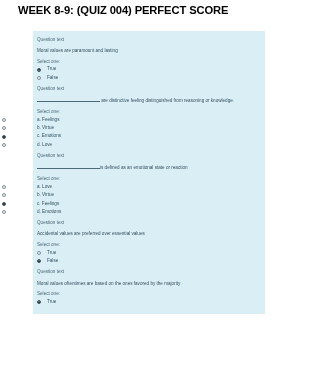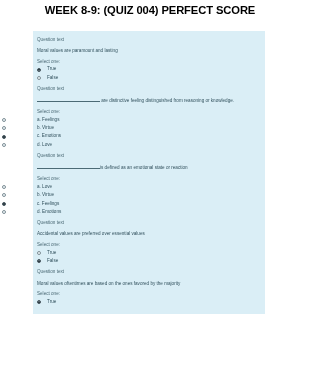--- a/index.html
+++ b/index.html
@@ -11,21 +11,20 @@
     width: 300px;
     height: 388px;
     font-family: "Liberation Sans", sans-serif;
     overflow: hidden;
     position: relative;
   }
   .page-title {
     font-weight: bold;
     font-size: 11.2px;
     color: #000000;
-    text-align: center;
     line-height: 1.32;
     padding: 3px 18px 0 18px;
     letter-spacing: -0.1px;
   }
   .quiz-panel {
     position: absolute;
     left: 33px;
     top: 31px;
     width: 232px;
     background: #daeef6;

